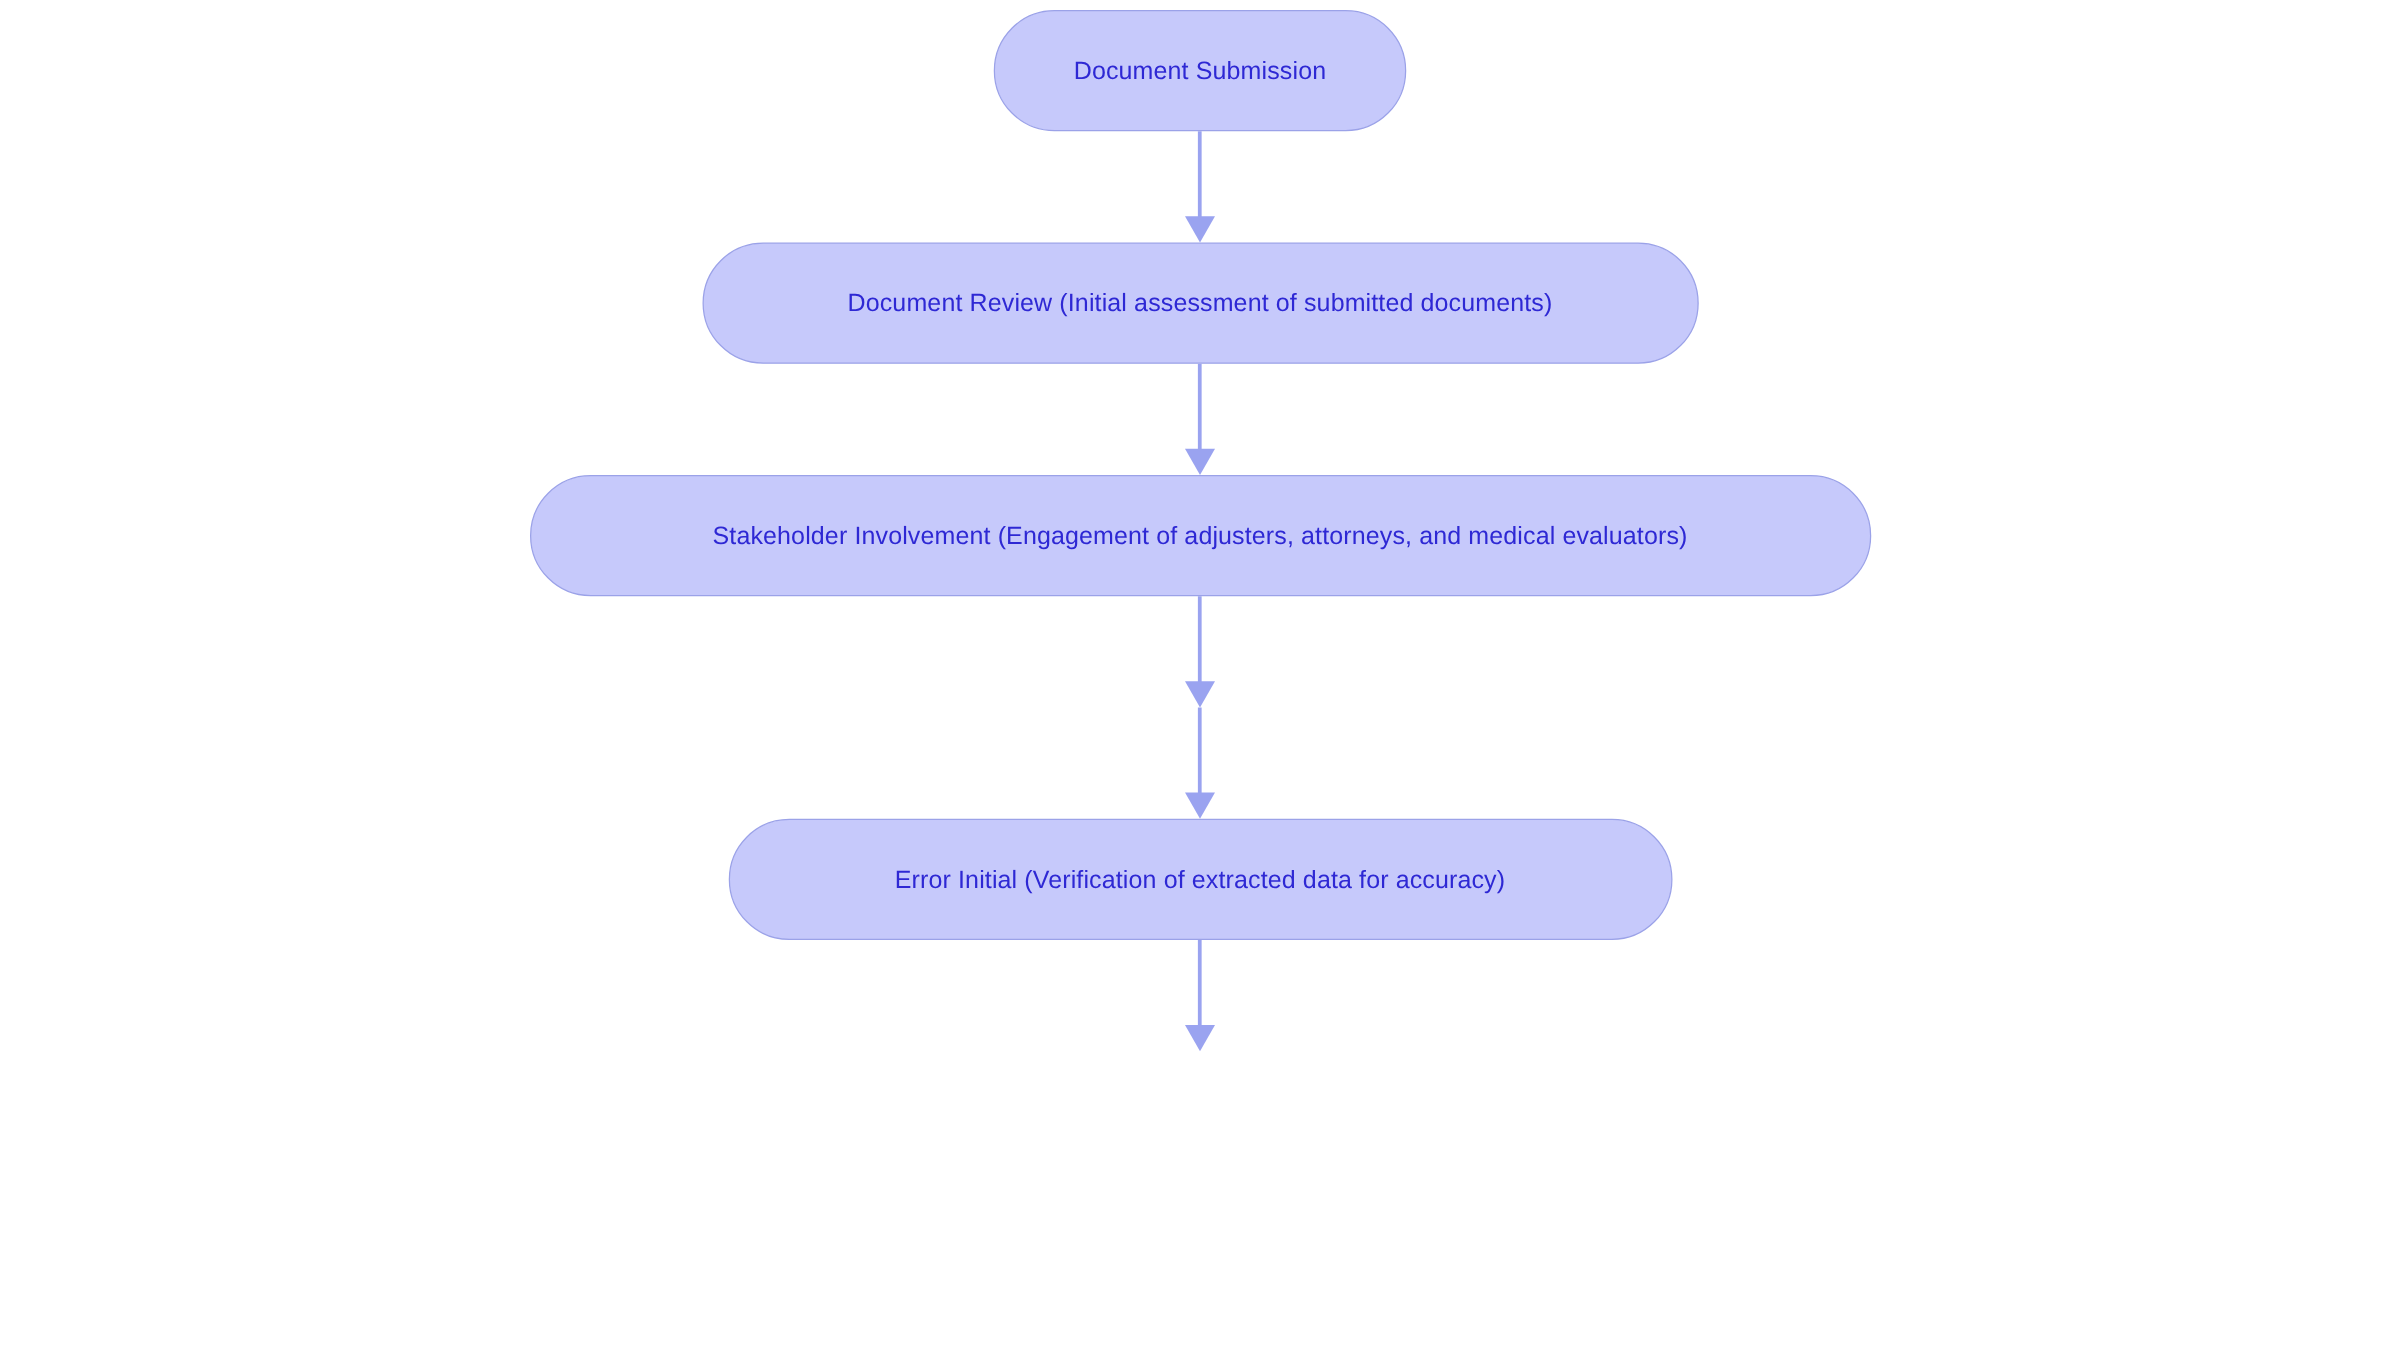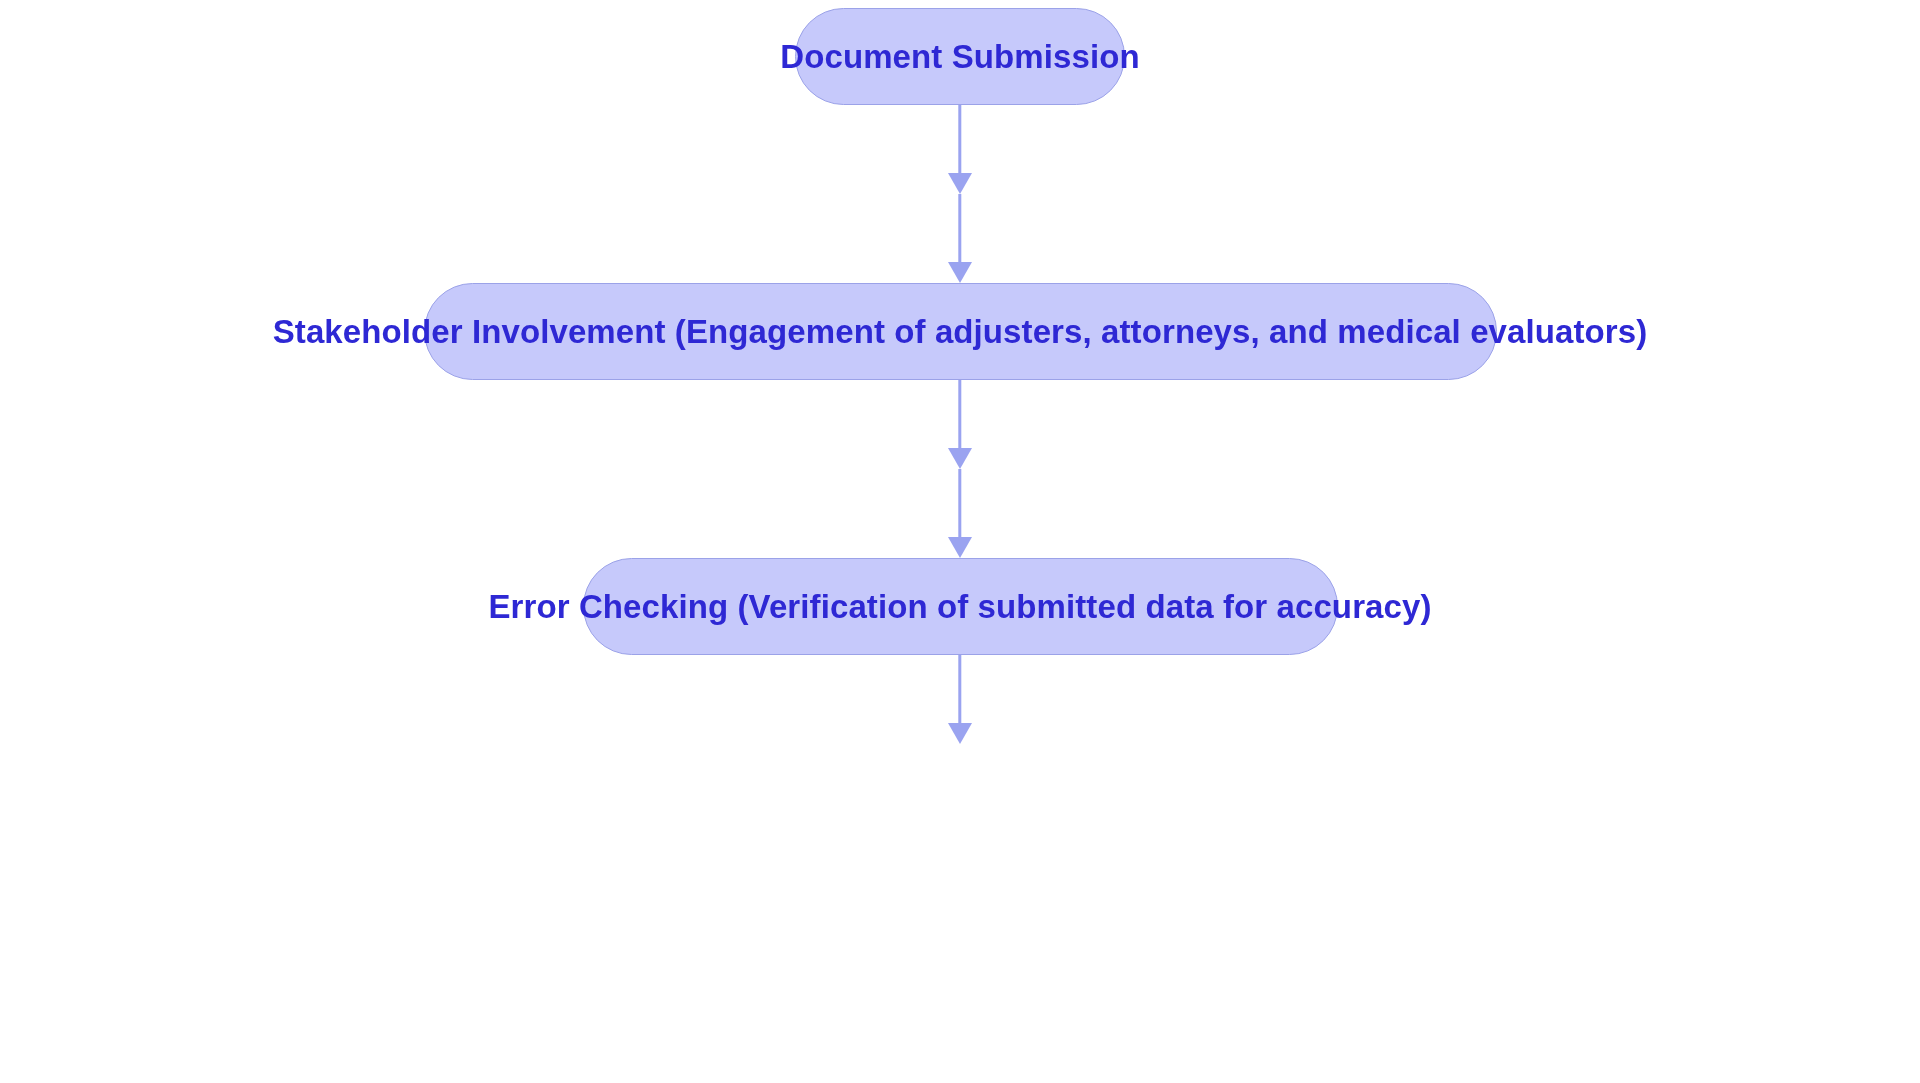--- a/index.html
+++ b/index.html
@@ -42,22 +42,22 @@
     border-radius: 49px;
     display: flex;
     align-items: center;
     justify-content: center;
     flex: 0 0 auto;
   }
 
   .flow-node-label {
     color: #2e28d4;
     font-family: "Liberation Sans", sans-serif;
-    font-size: 33px;
-    font-weight: 700;
+    font-size: 20px;
+    font-weight: 400;
     letter-spacing: 0.1px;
     line-height: 1;
     white-space: nowrap;
     padding: 0 34px;
   }
 
   
   .flow-connector {
     flex: 0 0 auto;
     height: 89px;
@@ -101,20 +101,23 @@
 
     <div class="flow-node n0">
       <span class="flow-node-label">Document Submission</span>
     </div>
 
     <div class="flow-connector">
       <span class="conn-line"></span>
       <span class="conn-head"></span>
     </div>
 
+    <div class="flow-node n1">
+      <span class="flow-node-label">Document Review (Initial assessment of submitted documents)</span>
+    </div>
 
     <div class="flow-connector">
       <span class="conn-line"></span>
       <span class="conn-head"></span>
     </div>
 
     <div class="flow-node n2">
       <span class="flow-node-label">Stakeholder Involvement (Engagement of adjusters, attorneys, and medical evaluators)</span>
     </div>
 
@@ -123,21 +126,21 @@
       <span class="conn-head"></span>
     </div>
 
 
     <div class="flow-connector">
       <span class="conn-line"></span>
       <span class="conn-head"></span>
     </div>
 
     <div class="flow-node n4">
-      <span class="flow-node-label">Error Checking (Verification of submitted data for accuracy)</span>
+      <span class="flow-node-label">Error Initial (Verification of extracted data for accuracy)</span>
     </div>
 
     <div class="flow-connector">
       <span class="conn-line"></span>
       <span class="conn-head"></span>
     </div>
 
 
   </div>
 </div>

